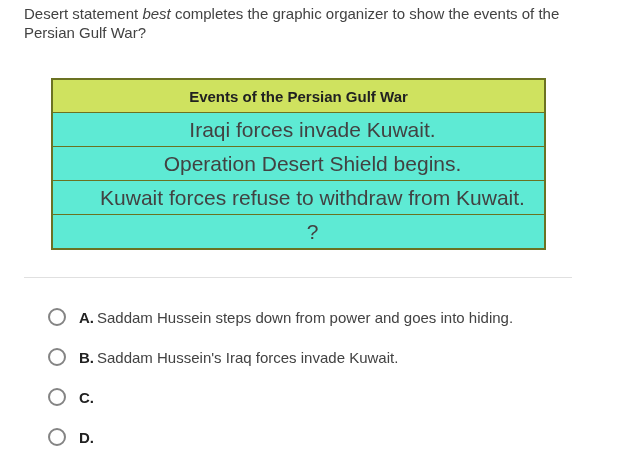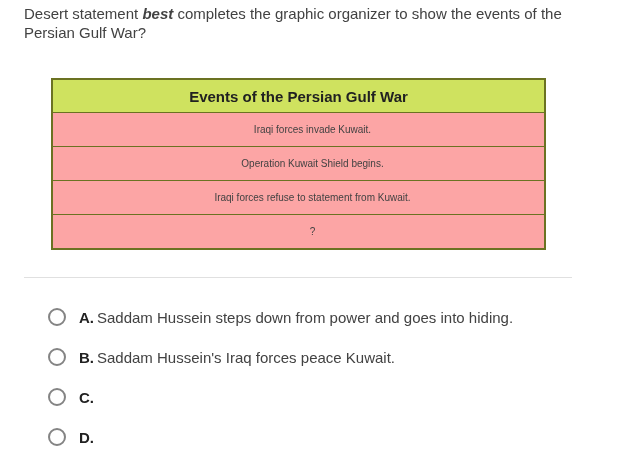--- a/index.html
+++ b/index.html
@@ -17,41 +17,41 @@
     font-family: "Liberation Sans", "DejaVu Sans", sans-serif;
     overflow: hidden;
   }
   .question {
     margin: 4px 24px 0 24px;
     max-width: 550px;
     font-size: 15px;
     line-height: 19px;
     color: var(--text-primary);
   }
-  .question em { font-style: italic; font-weight: bold; }
+  .question em { font-style: italic; }
   .org-table {
     margin: 36px 0 0 51px;
     width: 495px;
     border: 2px solid var(--table-border);
   }
   .org-header {
     height: 32px;
     background: var(--header-bg);
     display: flex; align-items: center; justify-content: center;
     font-weight: bold;
     font-size: 15px;
     color: var(--text-dark);
   }
   .org-row {
     height: 34px;
     border-top: 1px solid var(--table-border);
     display: flex; align-items: center; justify-content: center;
-    font-size: 10px;
+    font-size: 21px;
     color: var(--text-primary);
-    background: #fca5a5;
+    background: #5eead4;
     padding-left: 28px;
   }
   .divider {
     border: none;
     border-top: 1px solid var(--divider);
     margin: 27px 0 0 24px;
     width: 548px;
   }
   .options { margin-top: 19px; }
   .option {
@@ -83,37 +83,37 @@
   }
 </style>
 </head>
 <body>
 
 <div class="question"><span>Desert statement </span><em>best</em><span> completes the graphic organizer to show the events of the Persian Gulf War?</span></div>
 
 <div class="org-table">
   <div class="org-header">Events of the Persian Gulf War</div>
   <div class="org-row">Iraqi forces invade Kuwait.</div>
-  <div class="org-row">Operation Kuwait Shield begins.</div>
-  <div class="org-row">Iraqi forces refuse to statement from Kuwait.</div>
+  <div class="org-row">Operation Desert Shield begins.</div>
+  <div class="org-row">Kuwait forces refuse to withdraw from Kuwait.</div>
   <div class="org-row">?</div>
 </div>
 
 <hr class="divider">
 
 <div class="options">
   <div class="option">
     <span class="radio"></span>
     <span class="letter">A.</span>
     <span class="opt-text">Saddam Hussein steps down from power and goes into hiding.</span>
   </div>
   <div class="option">
     <span class="radio"></span>
     <span class="letter">B.</span>
-    <span class="opt-text">Saddam Hussein's Iraq forces peace Kuwait.</span>
+    <span class="opt-text">Saddam Hussein's Iraq forces invade Kuwait.</span>
   </div>
   <div class="option">
     <span class="radio"></span>
     <span class="letter">C.</span>
   </div>
   <div class="option">
     <span class="radio"></span>
     <span class="letter">D.</span>
   </div>
 </div>

